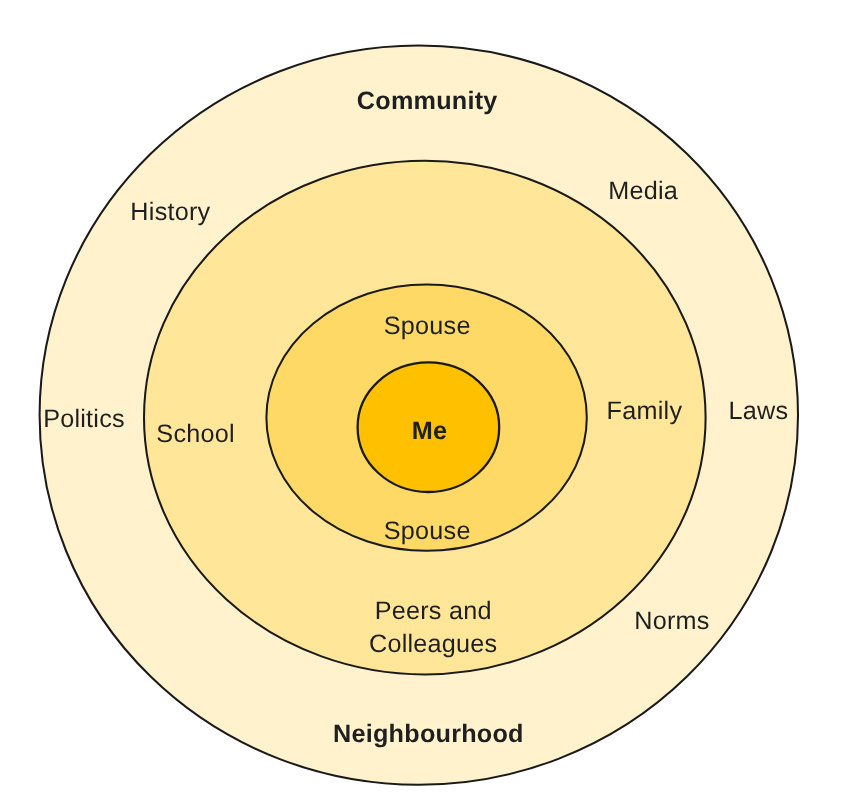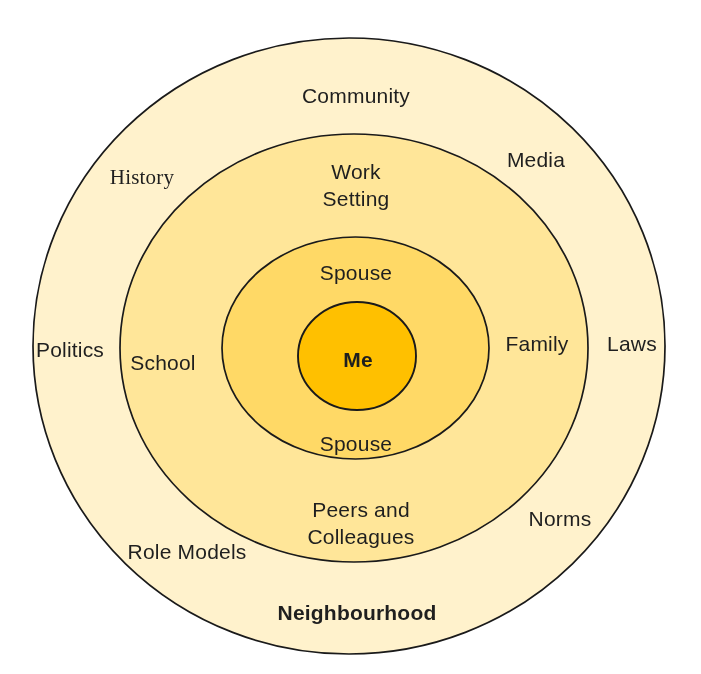--- a/index.html
+++ b/index.html
@@ -24,23 +24,23 @@
     position: absolute;
     transform: translate(-50%, -50%);
     font-size: 21px;
     line-height: 27px;
     color: #1f1f1f;
     text-align: center;
     white-space: nowrap;
     letter-spacing: 0.2px;
   }
   
-  .pos-community     { left: 356px; top:  95px; }
+  .pos-community     { left: 356px; top:  84px; font-weight: bold; }
   .pos-media         { left: 536px; top: 159px; }
-  .pos-history       { left: 142px; top: 177px; font-family: Liberation Serif, serif; }
+  .pos-history       { left: 142px; top: 177px; }
   .pos-work-setting  { left: 356px; top: 185px; }
   .pos-laws          { left: 632px; top: 343px; }
   .pos-politics      { left:  70px; top: 349px; }
   .pos-school        { left: 163px; top: 362px; }
   .pos-church        { left: 537px; top: 343px; }
   .pos-family        { left: 356px; top: 272px; }
   .pos-me            { left: 358px; top: 359px; font-weight: bold; }
   .pos-spouse        { left: 356px; top: 443px; }
   .pos-peers         { left: 361px; top: 523px; }
   .pos-norms         { left: 560px; top: 518px; }
@@ -58,24 +58,20 @@
     <ellipse cx="355.5" cy="348" rx="133.5" ry="111" stroke="#1A1A1A" stroke-width="1.7" fill="#FFD966"></ellipse>
     <ellipse cx="357" cy="356" rx="59" ry="54" stroke="#1A1A1A" stroke-width="1.9" fill="#FFC000"></ellipse>
   </svg>
 
   <div class="label pos-community">Community</div>
 
   <div class="label pos-media">Media</div>
 
   <div class="label pos-history">History</div>
 
-  <div class="label pos-work-setting">
-    <div>Work</div>
-    <div>Setting</div>
-  </div>
 
   <div class="label pos-laws">Laws</div>
 
   <div class="label pos-politics">Politics</div>
 
   <div class="label pos-school">School</div>
 
   <div class="label pos-church">Family</div>
 
   <div class="label pos-family">Spouse</div>
@@ -84,17 +80,16 @@
 
   <div class="label pos-spouse">Spouse</div>
 
   <div class="label pos-peers">
     <div>Peers and</div>
     <div>Colleagues</div>
   </div>
 
   <div class="label pos-norms">Norms</div>
 
-  <div class="label pos-role-models">Role Models</div>
 
   <div class="label pos-neighbourhood">Neighbourhood</div>
 
 </div>
 
 </body></html>

